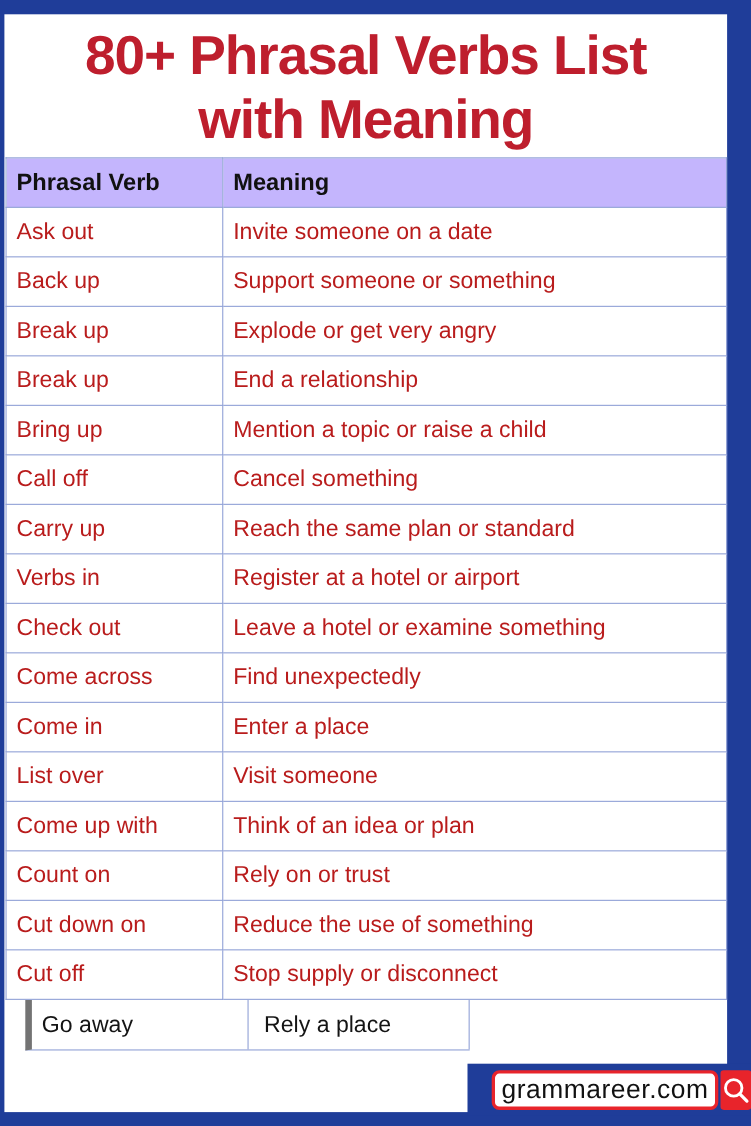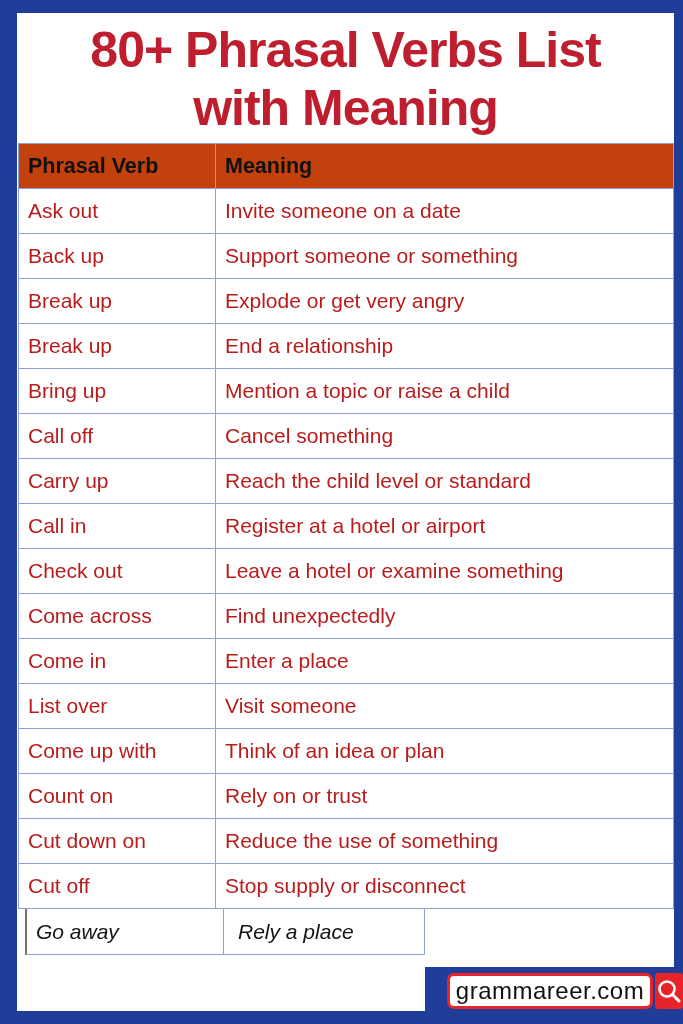--- a/index.html
+++ b/index.html
@@ -9,21 +9,21 @@
   body {
     width: 683px;
     height: 1024px;
     position: relative;
     font-family: "Liberation Sans", sans-serif;
     background: #1f3d99;
     overflow: hidden;
   }
   .page {
     position: absolute;
-    left: 17px;
+    left: 4px;
     top: 13px;
     width: 657px;
     height: 998px;
     background: #ffffff;
   }
   .title {
     margin: 0;
     padding-top: 8px;
     height: 122px;
     text-align: center;
@@ -45,35 +45,34 @@
     height: 44px;
     padding: 0 6px 0 9px;
     font-size: 21px;
     color: #b91c1c;
     text-align: left;
     vertical-align: middle;
     white-space: nowrap;
     overflow: hidden;
   }
   table.pv-table th {
-    background: #c2410c;
+    background: #c4b5fd;
     font-weight: bold;
     font-size: 21.5px;
     color: #111111;
   }
   col.c1 { width: 197px; }
   col.c2 { width: 458px; }
   .last-row {
     display: flex;
     width: 398px;
-    margin-left: 8px;
+    margin-left: 19px;
     height: 45px;
-    border-left: 2px solid #737373;
+    border-left: 6px solid #737373;
     border-bottom: 1px solid #91a1d6;
-    font-style: italic;
   }
   .last-row .cell {
     display: flex;
     align-items: center;
     font-size: 21px;
     color: #141414;
     padding-left: 9px;
     border-right: 1px solid #91a1d6;
     box-sizing: border-box;
   }
@@ -156,24 +155,24 @@
         <tr>
           <td>Bring up</td>
           <td>Mention a topic or raise a child</td>
         </tr>
         <tr>
           <td>Call off</td>
           <td>Cancel something</td>
         </tr>
         <tr>
           <td>Carry up</td>
-          <td>Reach the child level or standard</td>
-        </tr>
-        <tr>
-          <td>Call in</td>
+          <td>Reach the same plan or standard</td>
+        </tr>
+        <tr>
+          <td>Verbs in</td>
           <td>Register at a hotel or airport</td>
         </tr>
         <tr>
           <td>Check out</td>
           <td>Leave a hotel or examine something</td>
         </tr>
         <tr>
           <td>Come across</td>
           <td>Find unexpectedly</td>
         </tr>

